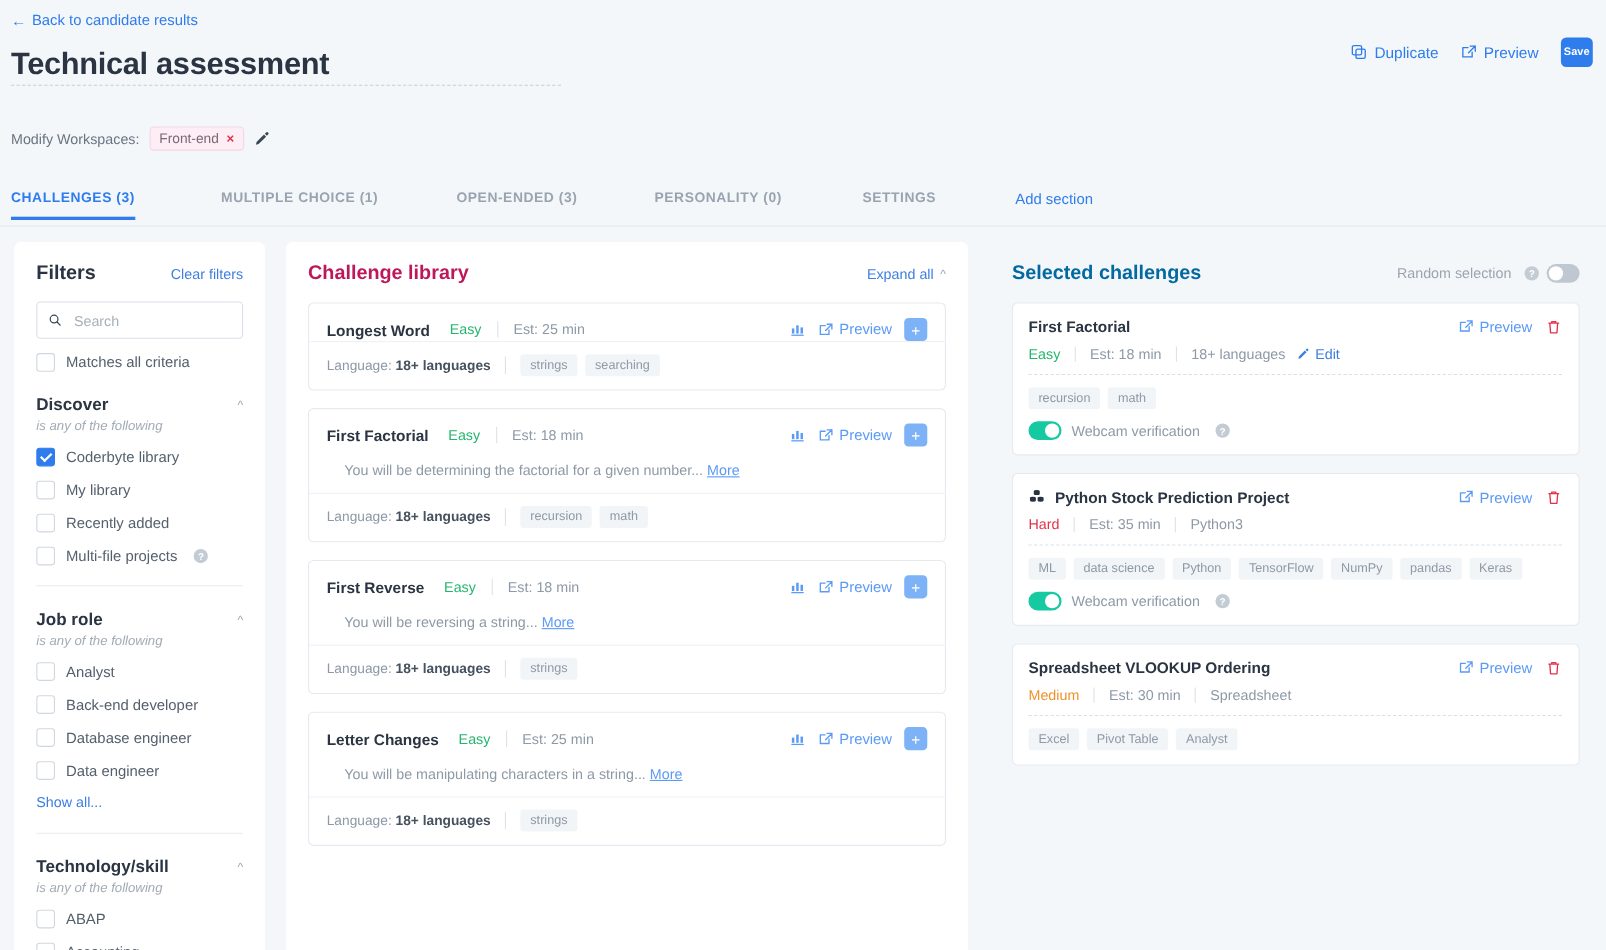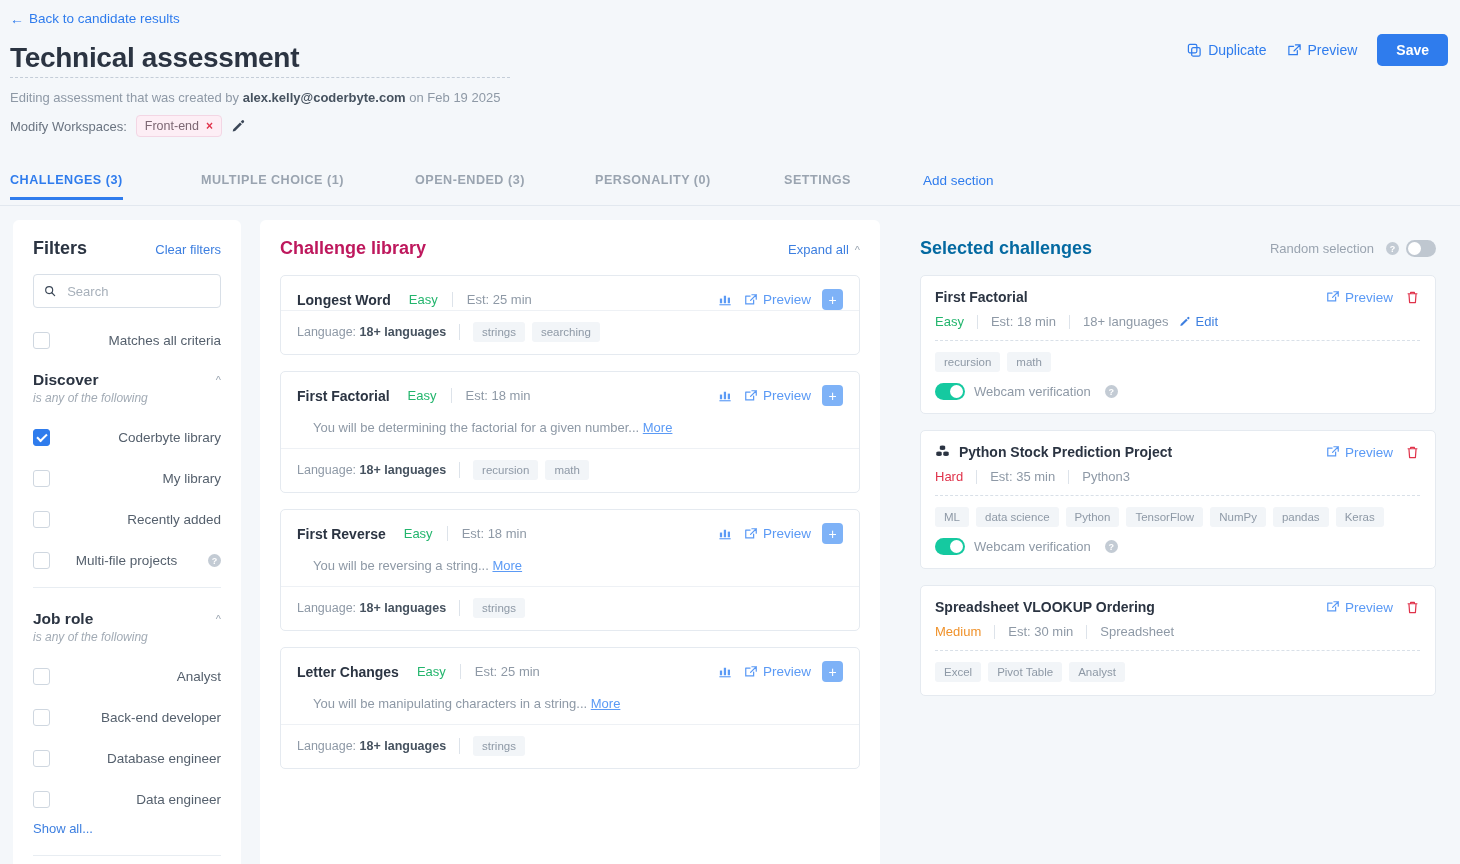--- a/index.html
+++ b/index.html
@@ -48,21 +48,21 @@
   .hdr-actions {
     position: absolute; right: 12px; top: 34px;
     display: flex; align-items: center; gap: 20px;
   }
   .hdr-act {
     display: flex; align-items: center; gap: 6px;
     color: #2f7ced; font-size: 14px; cursor: pointer;
   }
   .btn-save {
     background: #2f7ced; color: #fff; border: none; border-radius: 5px;
-    padding: 8px 19px; font-size: 14px; font-weight: bold; cursor: pointer;
+    padding: 8px 3px; font-size: 10px; font-weight: bold; cursor: pointer;
     font-family: "Liberation Sans", sans-serif;
   }
 
   
   .tabs {
     position: absolute; left: 0; top: 163px; width: 1460px; height: 43px;
     border-bottom: 1px solid #e2e8ef; display: flex; align-items: flex-start;
   }
   .tab {
     font-size: 12.6px; font-weight: bold; letter-spacing: 0.5px;
@@ -89,21 +89,21 @@
   .search-box {
     margin-top: 15px; height: 34px; border: 1px solid #d8dfe7; border-radius: 4px;
     display: flex; align-items: center; gap: 9px; padding: 0 10px;
   }
   .search-box input {
     border: none; outline: none; font-size: 13px; width: 100%;
     font-family: "Liberation Sans", sans-serif; color: #39424e; background: transparent;
   }
   .search-box input::placeholder { color: #a7b0ba; }
 
-  .chk-row { display: flex; align-items: center; gap: 10px; margin-top: 24px; cursor: pointer; justify-content: space-between; }
+  .chk-row { display: flex; align-items: center; gap: 10px; margin-top: 13px; cursor: pointer; }
   .chk {
     width: 17px; height: 17px; border: 1px solid #cfd7e0; border-radius: 3px;
     background: #fff; flex: 0 0 auto;
   }
   .chk.on {
     background: #2f7ced; border-color: #2f7ced;
     display: flex; align-items: center; justify-content: center;
   }
   .chk.on::after {
     content: ""; width: 4px; height: 8px; border: solid #fff;
@@ -214,25 +214,20 @@
 <div class="page">
 
   <div class="back-link">
     <span class="back-arrow">←</span>
     <span>Back to candidate results</span>
   </div>
 
   <div class="title">Technical assessment</div>
   <div class="title-rule"></div>
 
-  <div class="subtitle">
-    <span>Editing assessment that was created by</span>
-    <b>alex.kelly@coderbyte.com</b>
-    <span>on Feb 19 2025</span>
-  </div>
 
   <div class="ws-row">
     <span>Modify Workspaces:</span>
     <span class="ws-chip">
       <span>Front-end</span>
       <span class="x">×</span>
     </span>
     <span class="pencil">
       <svg width="15" height="15" viewBox="0 0 16 16">
           <path d="M11.6 1.6a1.4 1.4 0 0 1 2 2L12.4 4.8 10.4 2.8zM9.6 3.6l2 2L4.4 12.8 1.8 13.4l.6-2.6z" fill="#3b4757"></path>

